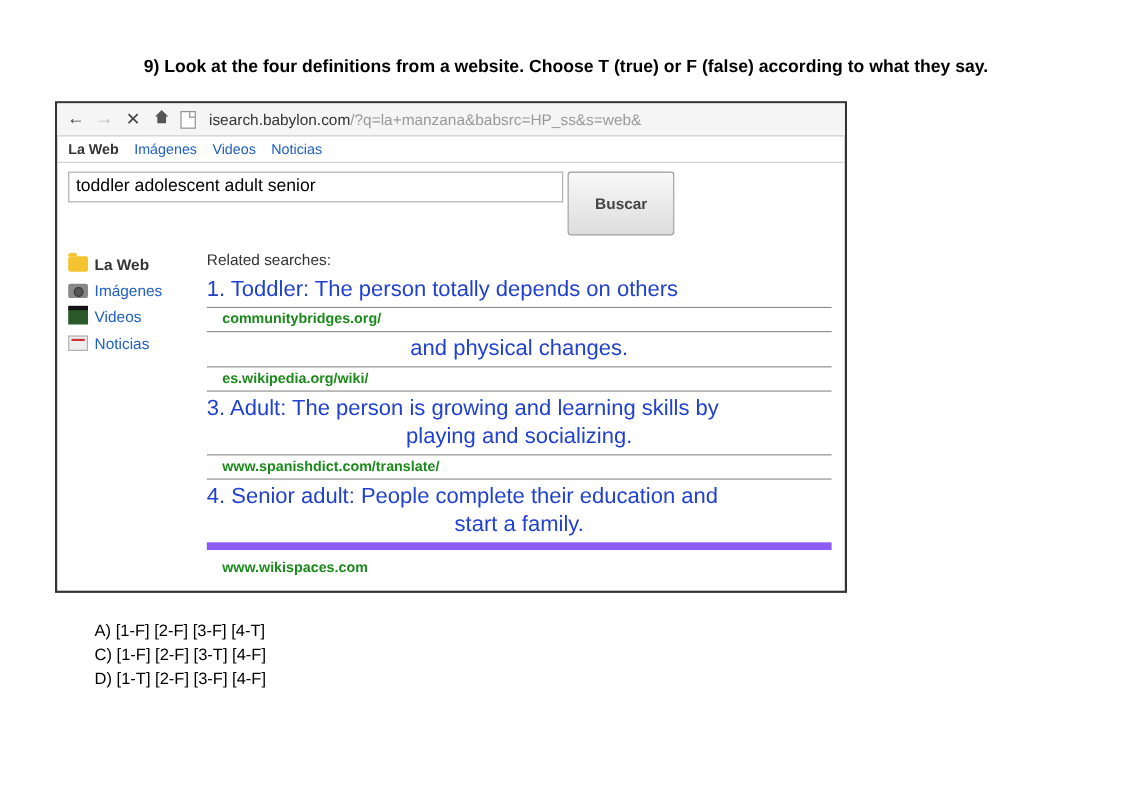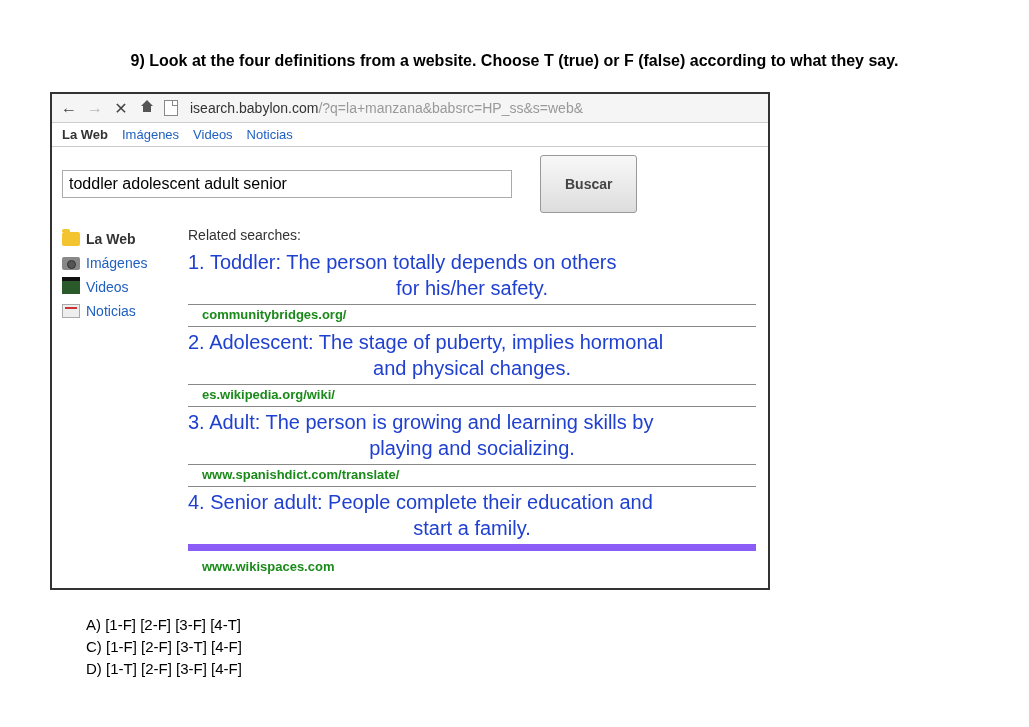--- a/index.html
+++ b/index.html
@@ -62,23 +62,23 @@
       display: flex;
       gap: 14px;
       padding: 4px 10px;
       font-size: 13px;
       border-bottom: 1px solid #ccc;
     }
     .top-tabs .tab-active { color: #333; font-weight: bold; }
     .top-tabs .tab-link { color: #2060c0; }
     .search-row {
       display: flex;
-      align-items: center;
+      align-items: flex-start;
       padding: 8px 10px;
-      gap: 28px;
+      gap: 4px;
     }
     .search-input {
       width: 450px;
       padding: 4px 6px;
       font-size: 16px;
       border: 1px solid #aaa;
       font-family: Arial, sans-serif;
     }
     .search-button {
       padding: 20px 24px;
@@ -243,28 +243,26 @@
         <span>Noticias</span>
       </div>
     </div>
 
     <div class="main-col">
       <div class="related-label">Related searches:</div>
 
       <div class="result">
         <div class="result-title">
           <span>1. Toddler: The person totally depends on others</span>
-          <span class="cont">for his/her safety.</span>
         </div>
         <div class="result-url">communitybridges.org/</div>
       </div>
 
       <div class="result">
         <div class="result-title">
-          <span>2. Adolescent: The stage of puberty, implies hormonal</span>
           <span class="cont">and physical changes.</span>
         </div>
         <div class="result-url">es.wikipedia.org/wiki/</div>
       </div>
 
       <div class="result">
         <div class="result-title">
           <span>3. Adult: The person is growing and learning skills by</span>
           <span class="cont">playing and socializing.</span>
         </div>

